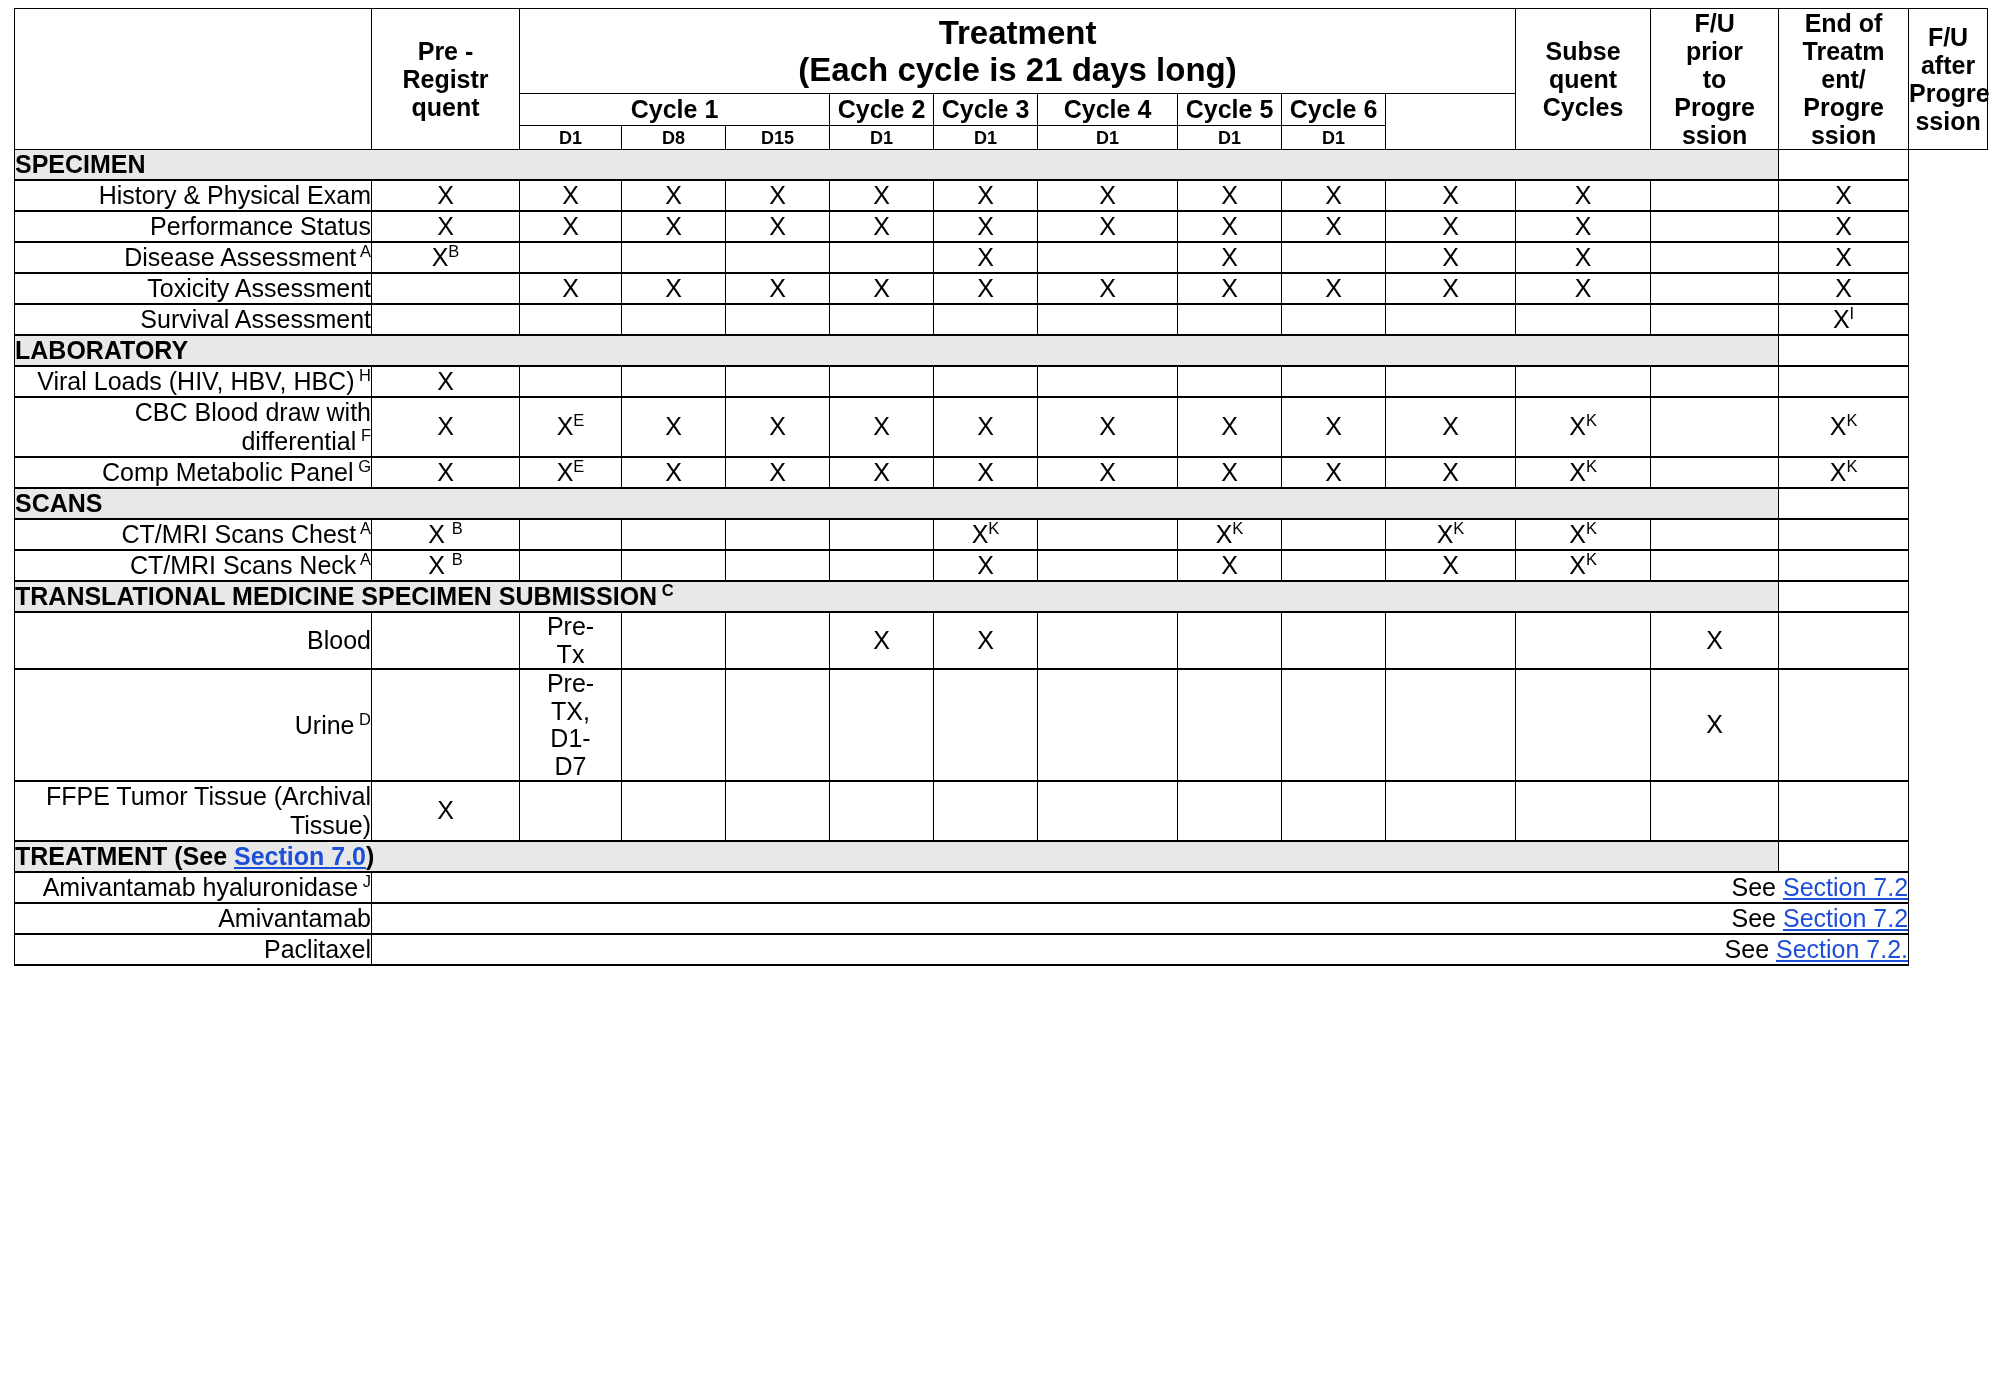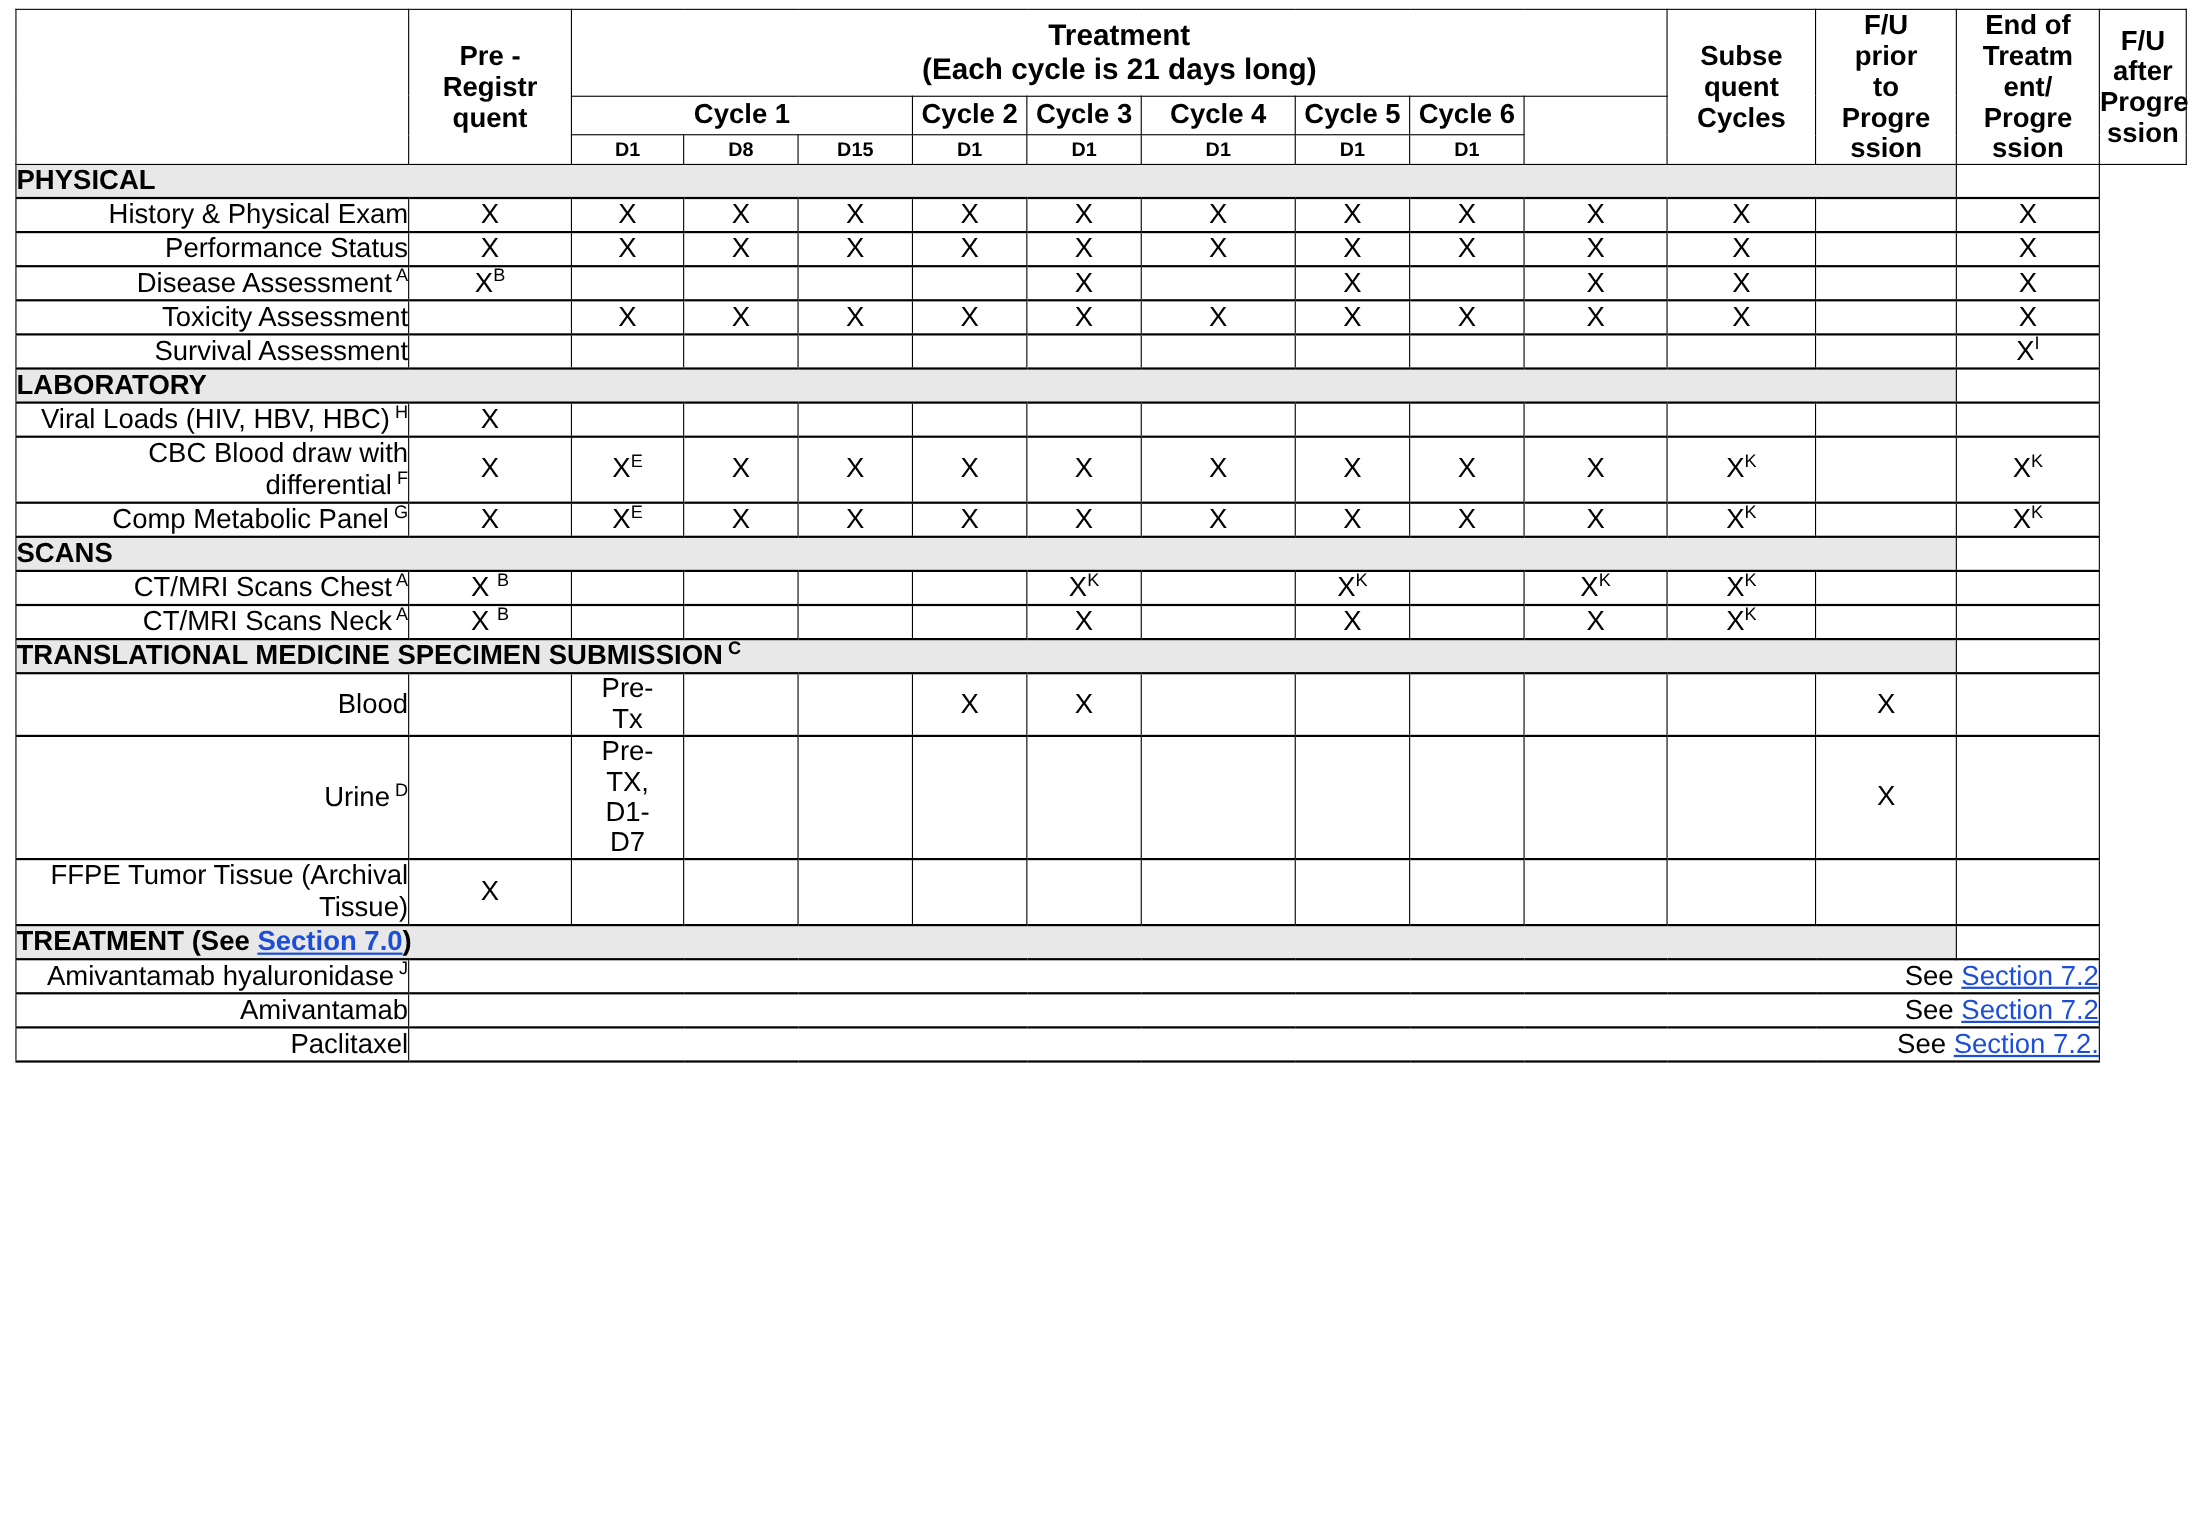--- a/index.html
+++ b/index.html
@@ -36,21 +36,21 @@
   
   th.hd {
     font-weight: bold;
     text-align: center;
     line-height: 1.12;
     font-size: 25px;
     padding: 3px 2px;
   }
   th.hd-blank { border-bottom: 3px solid #000; }
   th.treat-title {
-    font-size: 27px;
+    font-size: 33px;
     font-weight: bold;
     line-height: 1.14;
     padding: 7px 2px 8px 2px;
   }
   th.cyc {
     font-size: 25px;
     font-weight: bold;
     line-height: 1.1;
     padding: 5px 1px;
   }
@@ -187,21 +187,21 @@
         <th class="hd day">D1</th>
         <th class="hd day">D1</th>
         <th class="hd day">D1</th>
         <th class="hd day">D1</th>
         <th class="hd day">D1</th>
       </tr>
     </thead>
 
     <tbody id="tbody">
         <tr>
-          <td class="section" colspan="13">PHYSICAL</td>
+          <td class="section" colspan="13">SPECIMEN</td>
           <td class="section-tail">&nbsp;</td>
         </tr>
         <tr class="datarow">
           <td class="lbl">History &amp; Physical Exam</td>
           <td class="mark">X</td>
           <td class="mark">X</td>
           <td class="mark">X</td>
           <td class="mark">X</td>
           <td class="mark">X</td>
           <td class="mark">X</td>

